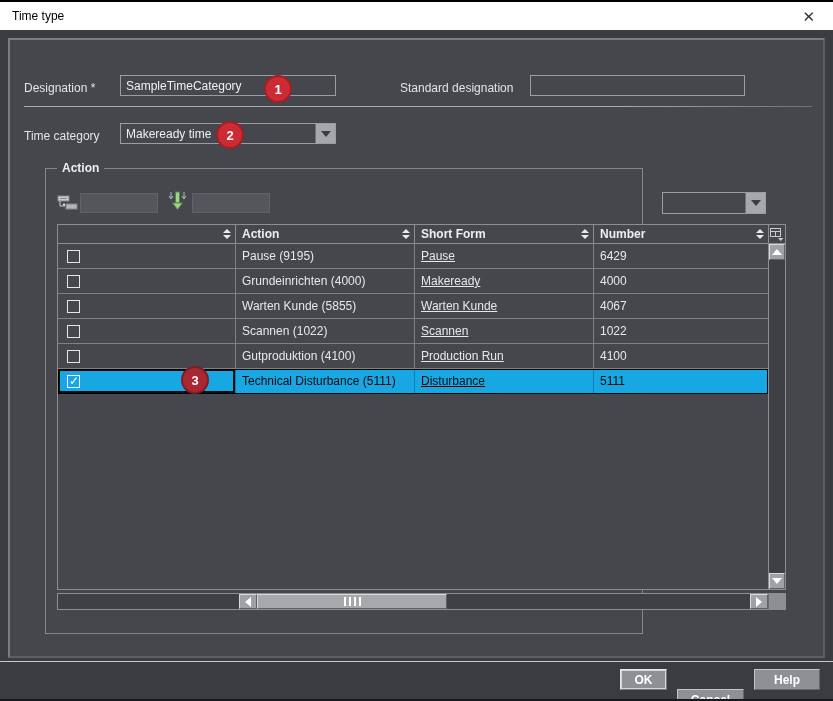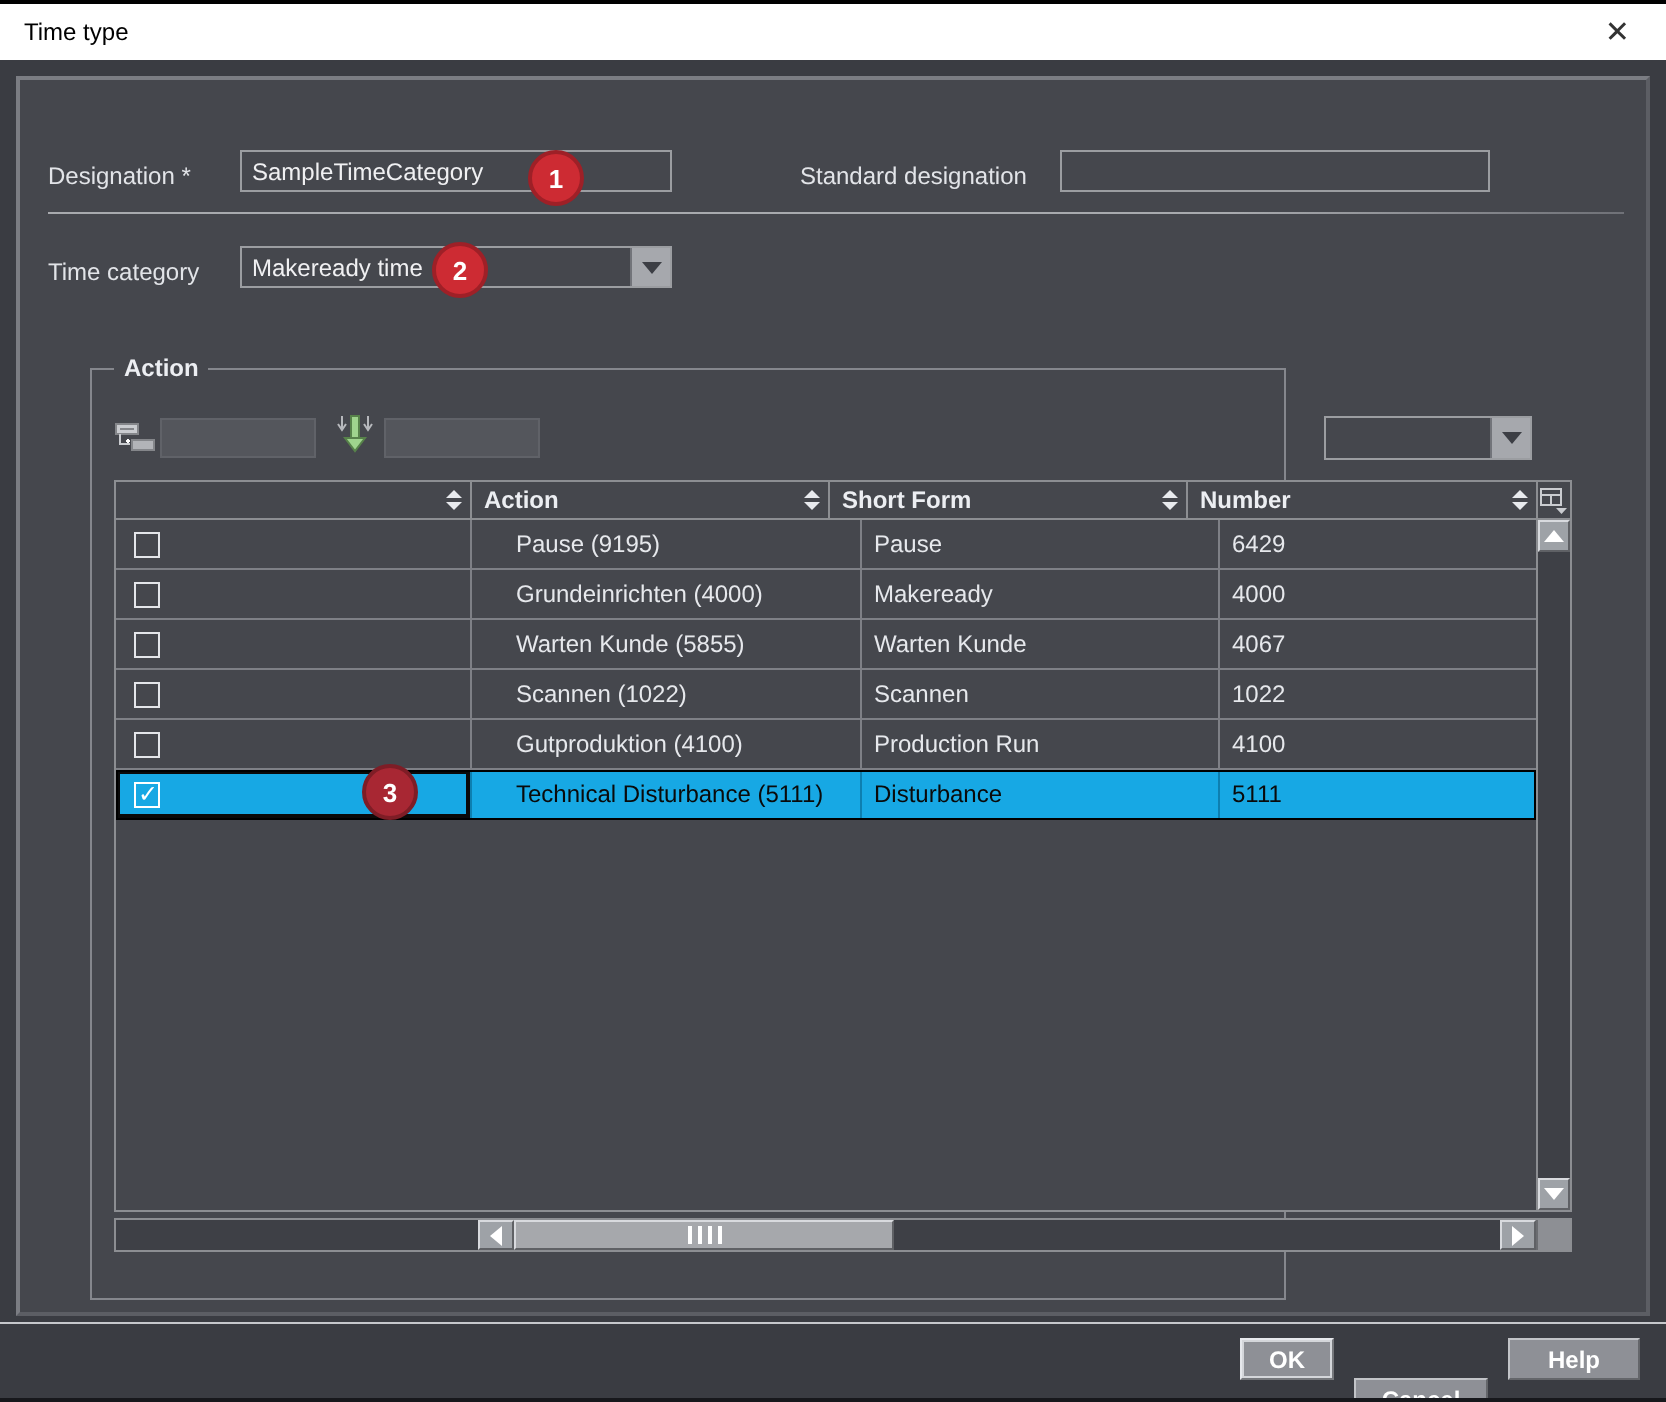--- a/index.html
+++ b/index.html
@@ -50,21 +50,21 @@
   
   .badge {
     position: absolute; width: 28px; height: 28px; border-radius: 50%;
     background: #cd2b33; border: 2px solid #9e2027; color: #fff;
     font-size: 13px; font-weight: bold;
     display: flex; align-items: center; justify-content: center; z-index: 6;
   }
   .badge.b3 { background: #a82733; border-color: #7e1d26; }
   
   .groupbox {
-    position: absolute; left: 35px; top: 144px; width: 598px; height: 466px;
+    position: absolute; left: 35px; top: 128px; width: 598px; height: 466px;
     border: 1px solid #85878d;
   }
   .groupbox .legend {
     position: absolute; left: 11px; top: -8px; background: #45474d;
     padding: 0 5px; font-size: 12px; font-weight: bold; color: #eceef2;
   }
   .minifield {
     position: absolute; height: 20px; width: 78px;
     background: #54565c; border: 1px solid #606268;
   }
@@ -82,21 +82,21 @@
     border-right: 1px solid #8c8e92;
   }
   .hcell:last-child { border-right: none; }
   .w0 { width: 178px; } .w1 { width: 179px; } .w2 { width: 179px; } .w3 { flex: 1; }
   .sort { margin-left: auto; display: flex; flex-direction: column; gap: 2px; }
   .tri-up-s { width: 0; height: 0; border-left: 4px solid transparent; border-right: 4px solid transparent; border-bottom: 4px solid #e8eaee; }
   .tri-dn-s { width: 0; height: 0; border-left: 4px solid transparent; border-right: 4px solid transparent; border-top: 4px solid #e8eaee; }
   .tbody { flex: 1; display: flex; flex-direction: column; overflow: hidden; }
   .row { display: flex; height: 25px; flex: none; border-bottom: 1px solid #7e8086; font-size: 12px; color: #e6e8ec; }
   .cell { display: flex; align-items: center; padding: 0 6px; border-right: 1px solid #7e8086; overflow: hidden; white-space: nowrap; }
-  .cell.c0 { width: 178px; padding: 0; } .cell.c1 { width: 179px; margin-left: 16px; } .cell.c2 { width: 179px; } .cell.c3 { flex: 1; border-right: none; }
+  .cell.c0 { width: 178px; padding: 0; } .cell.c1 { width: 179px; } .cell.c2 { width: 179px; text-decoration: underline; } .cell.c3 { flex: 1; border-right: none; }
   .cb { width: 13px; height: 13px; border: 1px solid #e4e6ea; margin-left: 9px; position: relative; flex: none; }
   .cb.checked::after { content: "✓"; position: absolute; left: 1px; top: -2px; font-size: 12px; color: #fff; }
   .row.selected { background: #17a8e4; color: #0a0a0a; outline: 1px solid #000; outline-offset: -1px; border-bottom-color: #000; }
   .row.selected .cell { border-right-color: #0d7fb0; }
   .row.selected .cell.c0 { box-shadow: inset 0 0 0 2px #0a0a0a; }
   .row.selected .cb { border-color: #fff; }
   
   .vscroll { width: 17px; border-left: 1px solid #8c8e92; display: flex; flex-direction: column; }
   .vcorner { height: 19px; border-bottom: 1px solid #8c8e92; display: flex; align-items: center; justify-content: center; background: #45474d; }
   .sbtn {

